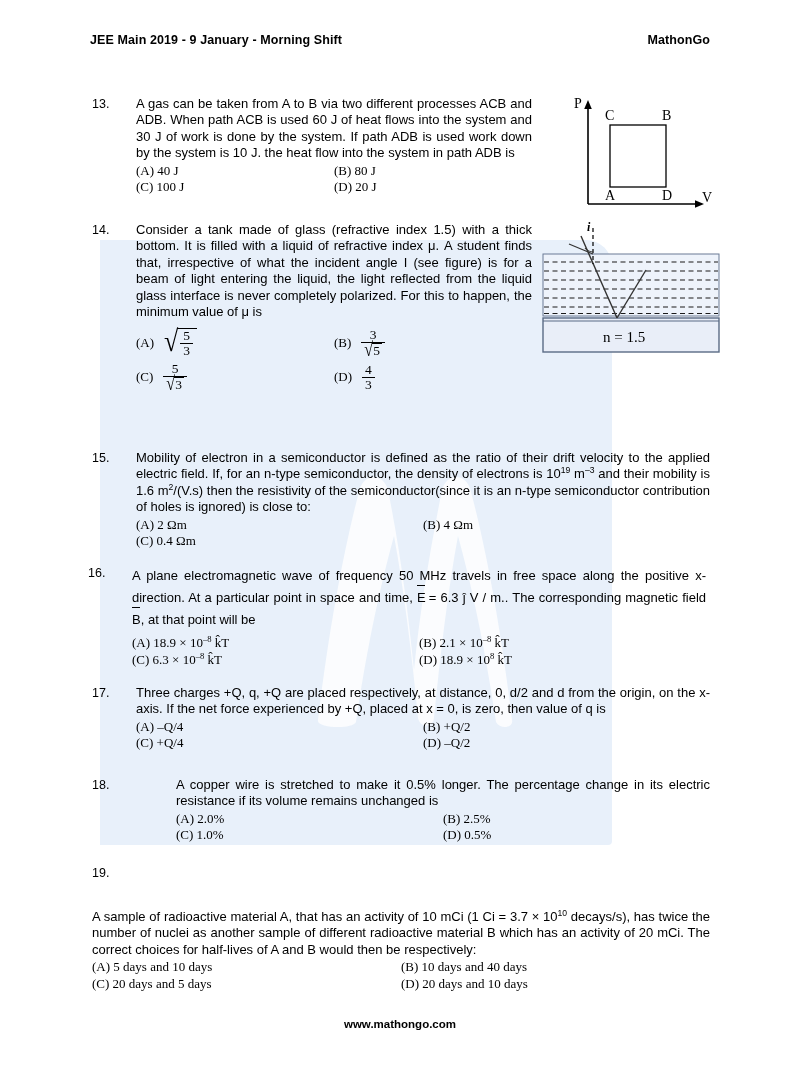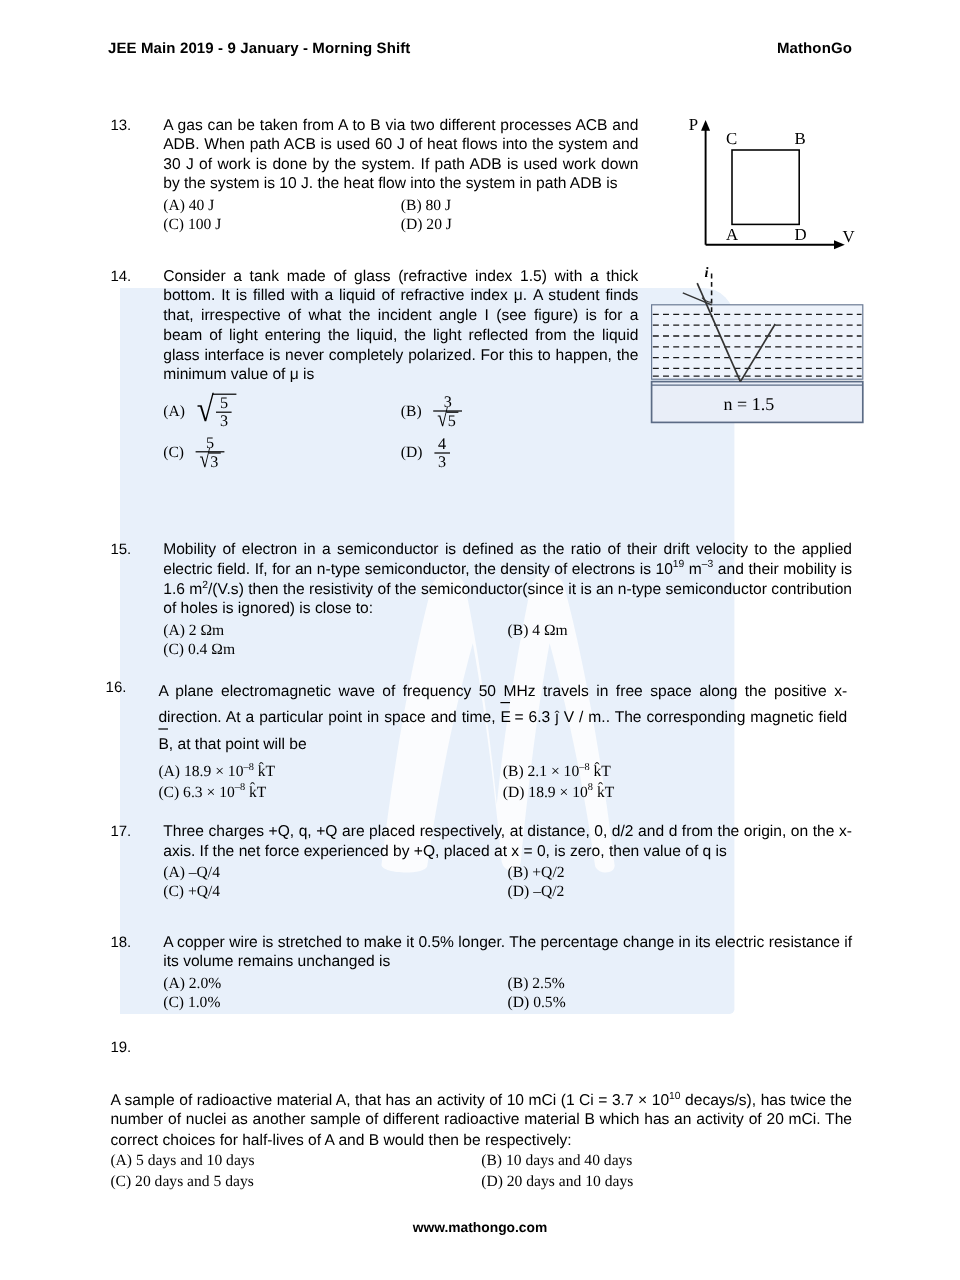--- a/index.html
+++ b/index.html
@@ -337,21 +337,21 @@
             <span>+Q/4</span>
           </div>
           <div class="opt">
             <span>(D)</span>
             <span>–Q/2</span>
           </div>
         </div>
       </div>
     </div>
 
-    <div class="q" style="top:777px; left:92px; width:618px;">
+    <div class="q" style="top:777px; left:92px; width:618px;gap:40px;">
       <div class="qnum">18.</div>
       <div class="qbody">
         <div class="stem">A copper wire is stretched to make it 0.5% longer. The percentage change in its electric resistance if its volume remains unchanged is</div>
         <div class="opts">
           <div class="opt">
             <span>(A)</span>
             <span>2.0%</span>
           </div>
           <div class="opt">
             <span>(B)</span>

